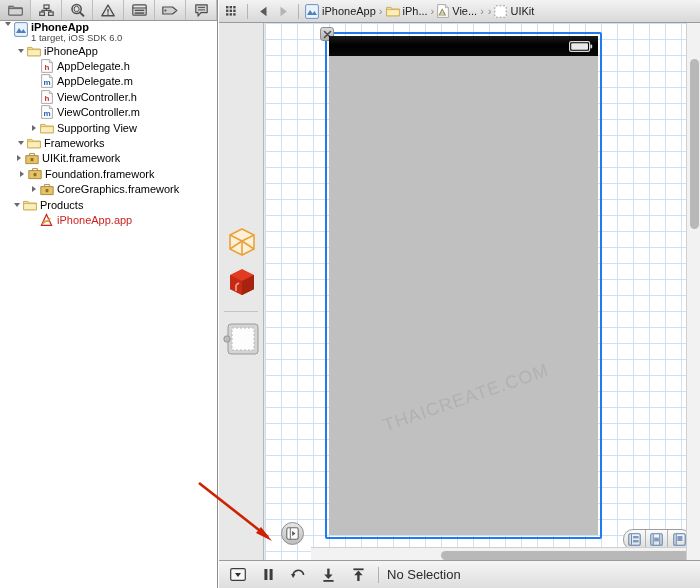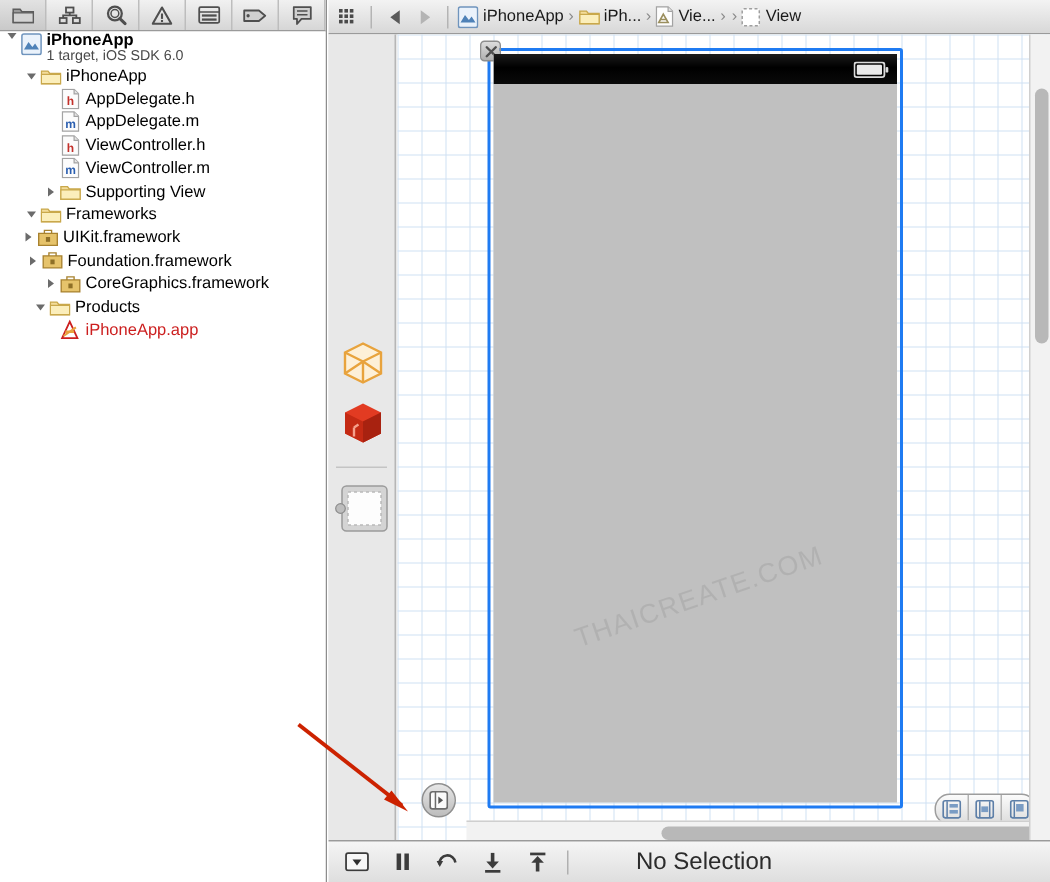--- a/index.html
+++ b/index.html
@@ -210,21 +210,21 @@
     display: flex; align-items: center;
     padding-left: 5px;
     gap: 2px;
   }
   .sb-btn {
     width: 28px; height: 24px;
     display: flex; align-items: center; justify-content: center;
     cursor: default;
   }
   .sb-sep { width: 1px; height: 16px; background: #b0b0b0; margin: 0 6px 0 4px; }
-  #sb-text { font-size: 16px; color: #2b2b2b; margin-left: 37px; }
+  #sb-text { font-size: 13px; color: #2b2b2b; }
 
   #red-arrow { position: absolute; left: 0; top: 0; pointer-events: none; }
 </style>
 </head>
 <body>
 
 <div id="app">
 
   <div id="navigator">
 
@@ -422,21 +422,21 @@
           </span>
           <span class="ico">
             <svg width="14" height="13" viewBox="0 0 14 13">
               <path d="M0.8 3.6 L13.2 3.6 L13.2 11.6 L0.8 11.6 Z" fill="#e6c36b" stroke="#a8822f" stroke-width="0.9"></path>
         <path d="M4.6 3.6 L4.6 1.6 L9.4 1.6 L9.4 3.6" fill="none" stroke="#a8822f" stroke-width="0.9"></path>
         <rect x="5.6" y="6" width="2.8" height="3.2" fill="#8e6f27"></rect>
             </svg>
           </span>
           <span class="namewrap"><span class="lbl">CoreGraphics.framework</span></span>
         </div>
-        <div class="row" style="padding-left: 21px;">
+        <div class="row" style="padding-left: 11px;">
           <span class="tri open">
             <i></i>
           </span>
           <span class="ico">
             <svg width="14" height="12" viewBox="0 0 14 12">
               <path d="M0.6 2.4 L5 2.4 L6.2 4 L13.4 4 L13.4 10.8 L0.6 10.8 Z" fill="#f3dc9a" stroke="#c9a84b" stroke-width="0.9"></path>
         <path d="M0.6 4.6 L13.4 4.6 L13.4 10.8 L0.6 10.8 Z" fill="#fbeebb" stroke="#c9a84b" stroke-width="0.8"></path>
             </svg>
           </span>
           <span class="namewrap"><span class="lbl">Products</span></span>
@@ -518,21 +518,21 @@
             <span>Vie...</span>
           </span>
           <span class="jb-chev">›</span>
           <span class="jb-chev">›</span>
           <span class="jb-crumb">
             <span style="display: flex;">
               <svg width="13" height="13" viewBox="0 0 13 13">
                 <rect x="0.8" y="0.8" width="11.4" height="11.4" rx="1" fill="#ffffff" stroke="#9e9e9e" stroke-width="1" stroke-dasharray="2,1.6"></rect>
               </svg>
             </span>
-            <span>View</span>
+            <span>UIKit</span>
           </span>
         </div>
     </div>
 
     <div id="canvas-area">
 
       <div id="dock">
         <div class="dock-item" style="top:200px;">
           <svg width="38" height="38" viewBox="0 0 38 38">
             <g fill="none" stroke="#e8a33d" stroke-width="1.6">

